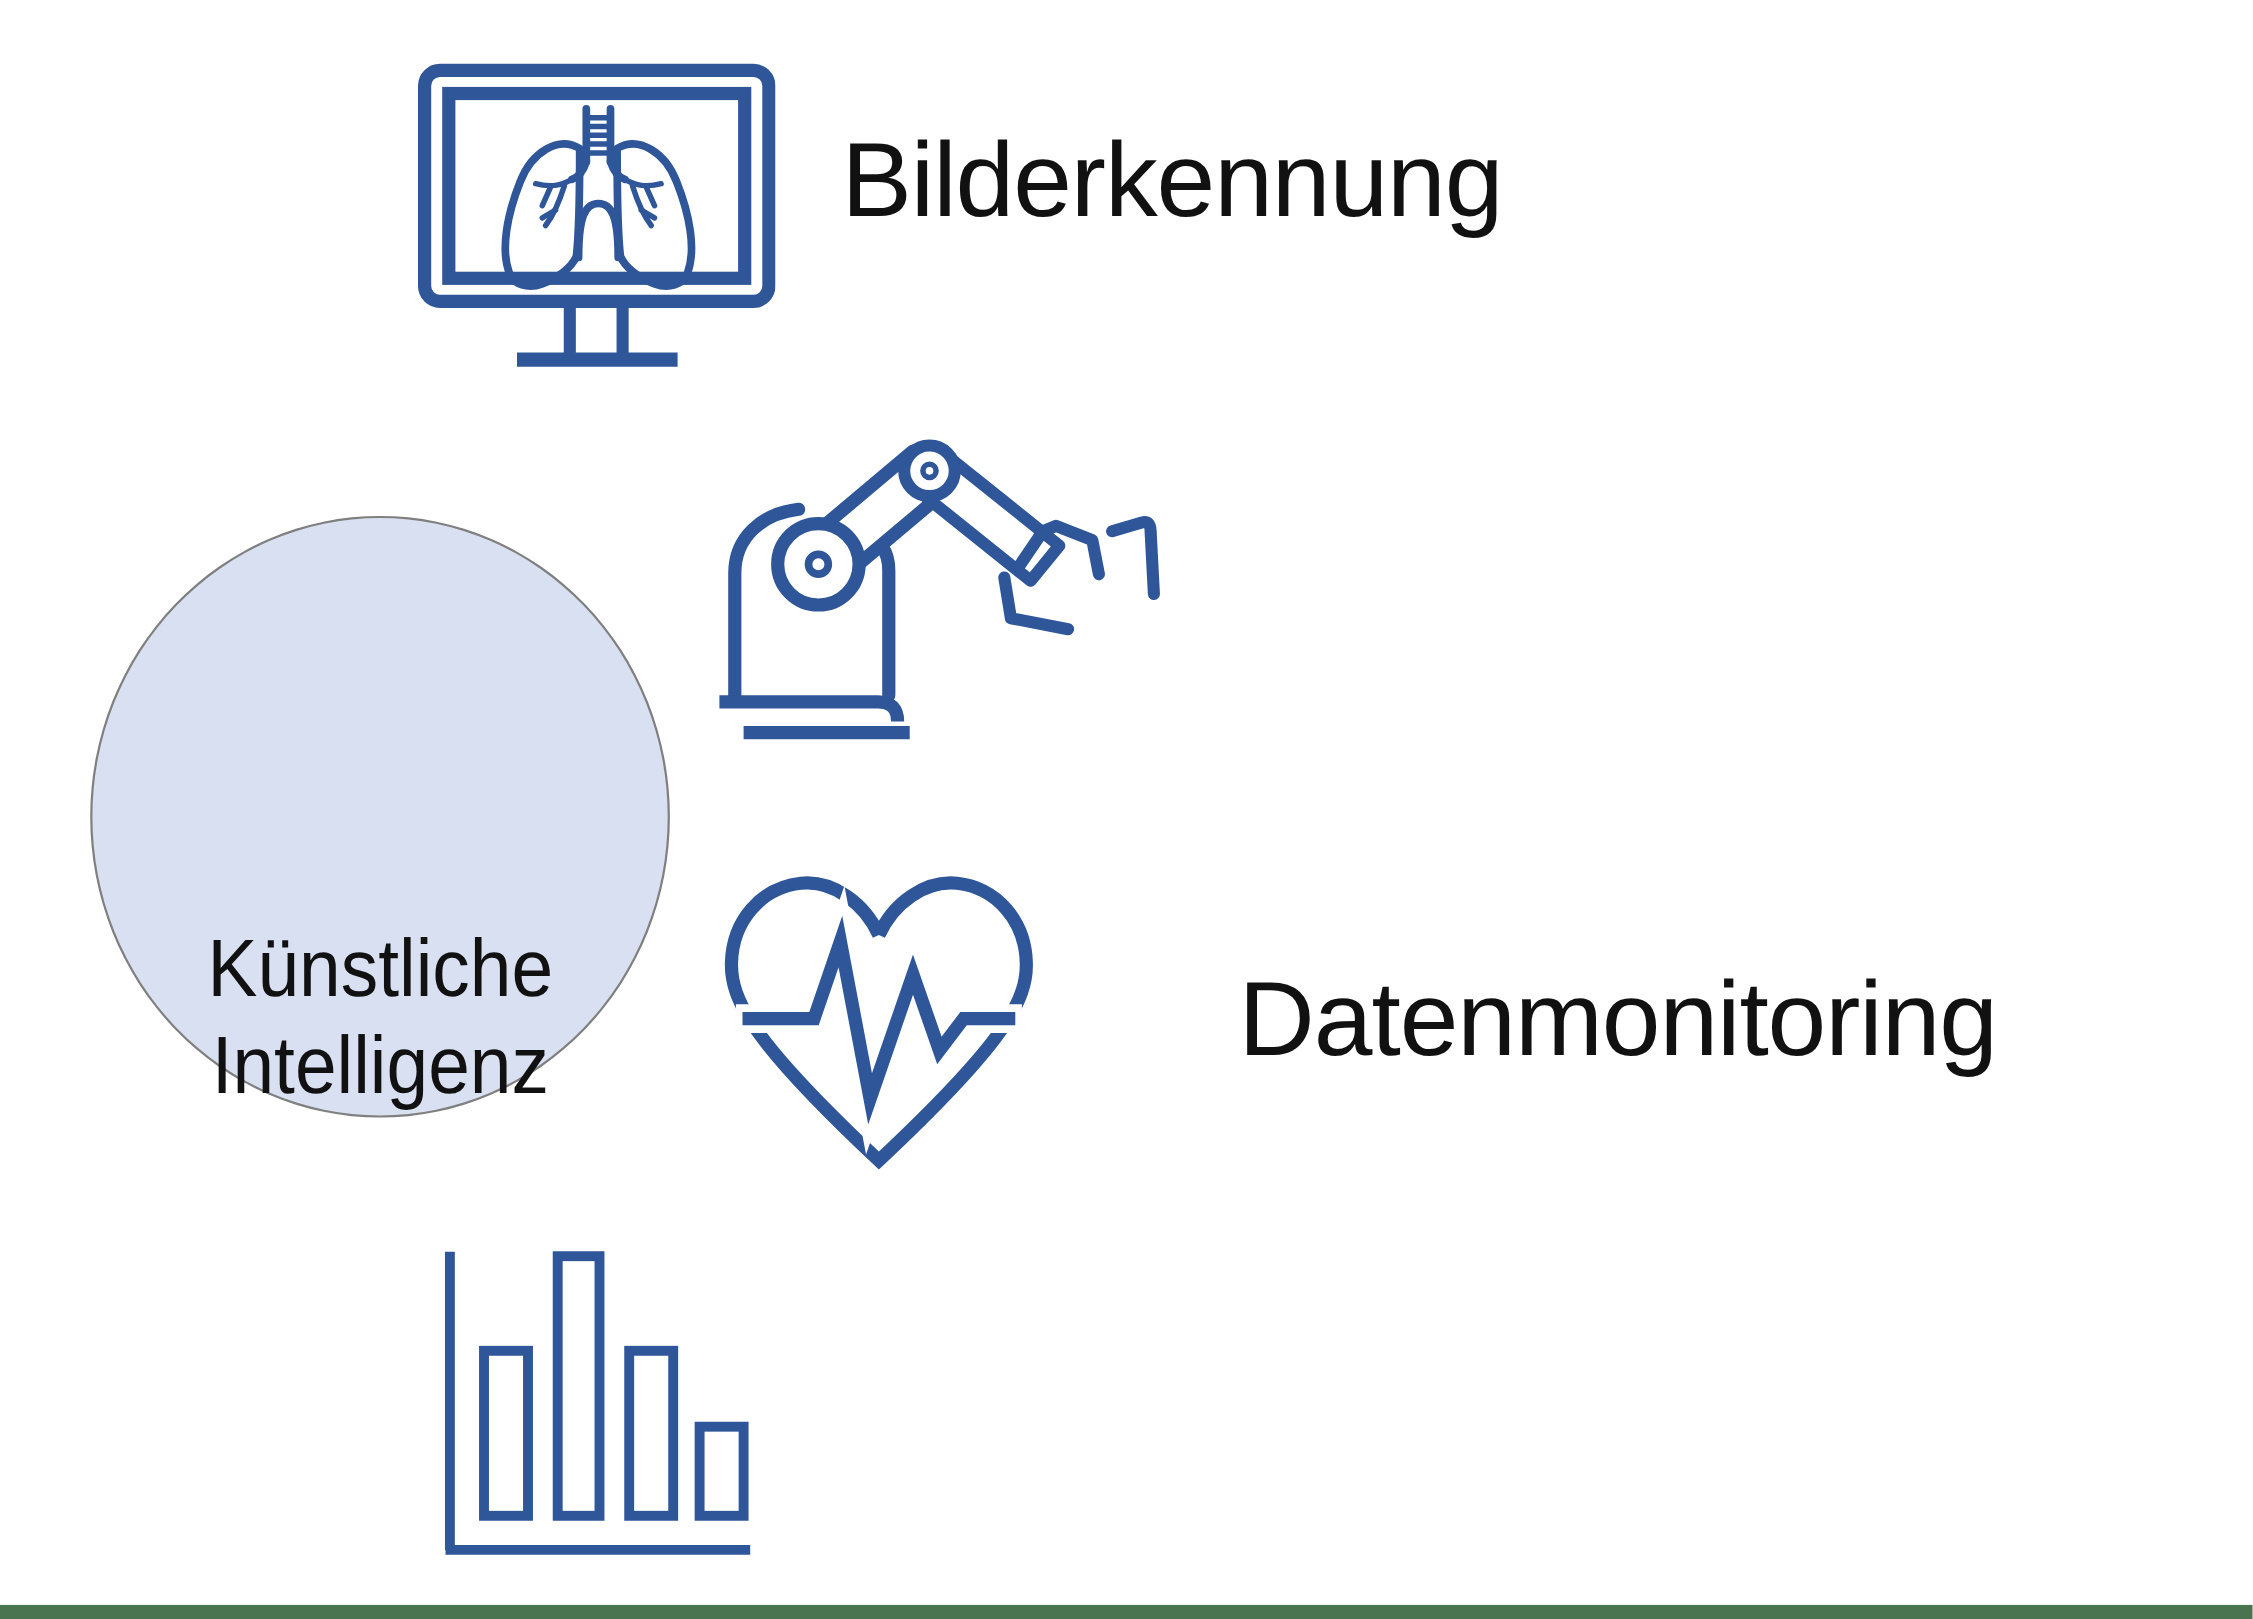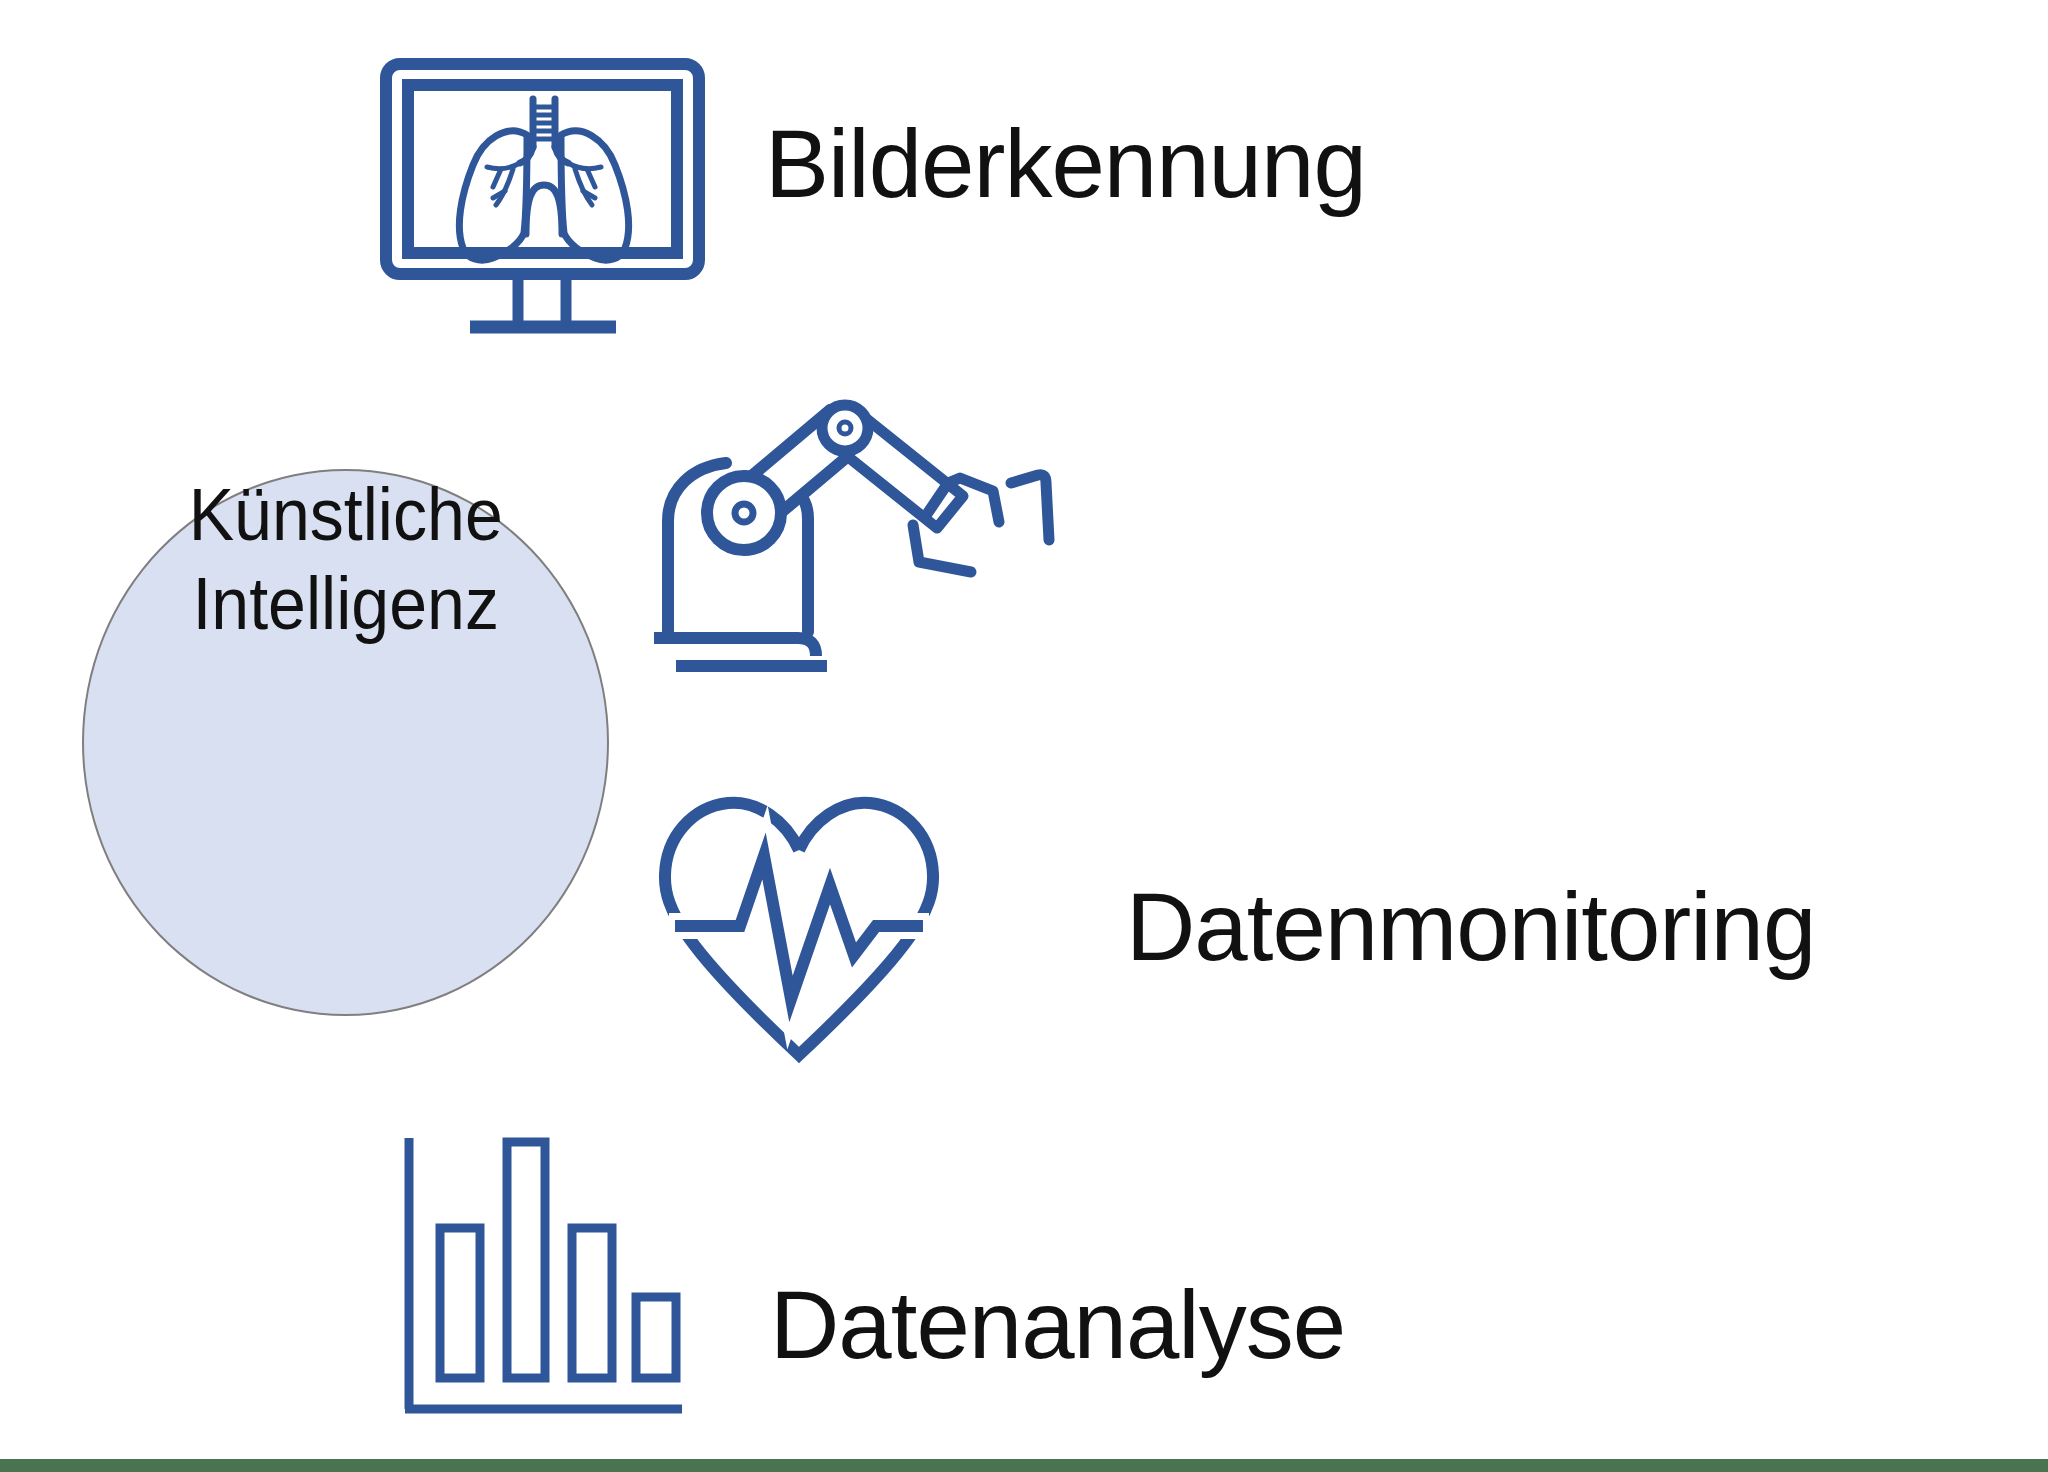--- a/index.html
+++ b/index.html
@@ -26,21 +26,21 @@
     color:var(--ink);
     white-space:nowrap;
     letter-spacing:-1px;
   }
   .hub{
     position:absolute;
     left:82px;top:469px;width:527px;height:547px;
     background:var(--circle-fill);
     border:2px solid var(--circle-border);
     border-radius:50%;
-    display:flex;align-items:flex-start;justify-content:center;
+    display:flex;align-items:flex-end;justify-content:center;
   }
   .hub-text{
     font-size:74px;
     line-height:1.2;
     color:var(--ink);
     text-align:center;
     transform:scaleX(.92);
   }
   .footer-bar{
     position:absolute;
@@ -127,16 +127,15 @@
 
   <svg class="abs" style="left:398px;top:1128px" width="292" height="290" viewBox="0 0 292 290">
     <g class="stroke">
       <path d="M11 10 V281 M7 281 H284" stroke-width="9"></path>
       <rect x="42" y="100" width="40" height="150" stroke-width="9"></rect>
       <rect x="109" y="14" width="38" height="236" stroke-width="9"></rect>
       <rect x="174" y="100" width="40" height="150" stroke-width="9"></rect>
       <rect x="238" y="169" width="40" height="81" stroke-width="9"></rect>
     </g>
   </svg>
-  <div class="item-label" style="left:770px;top:1277px">Datenanalyse</div>
 
   <div class="footer-bar"></div>
 </div>
 
 </body></html>

